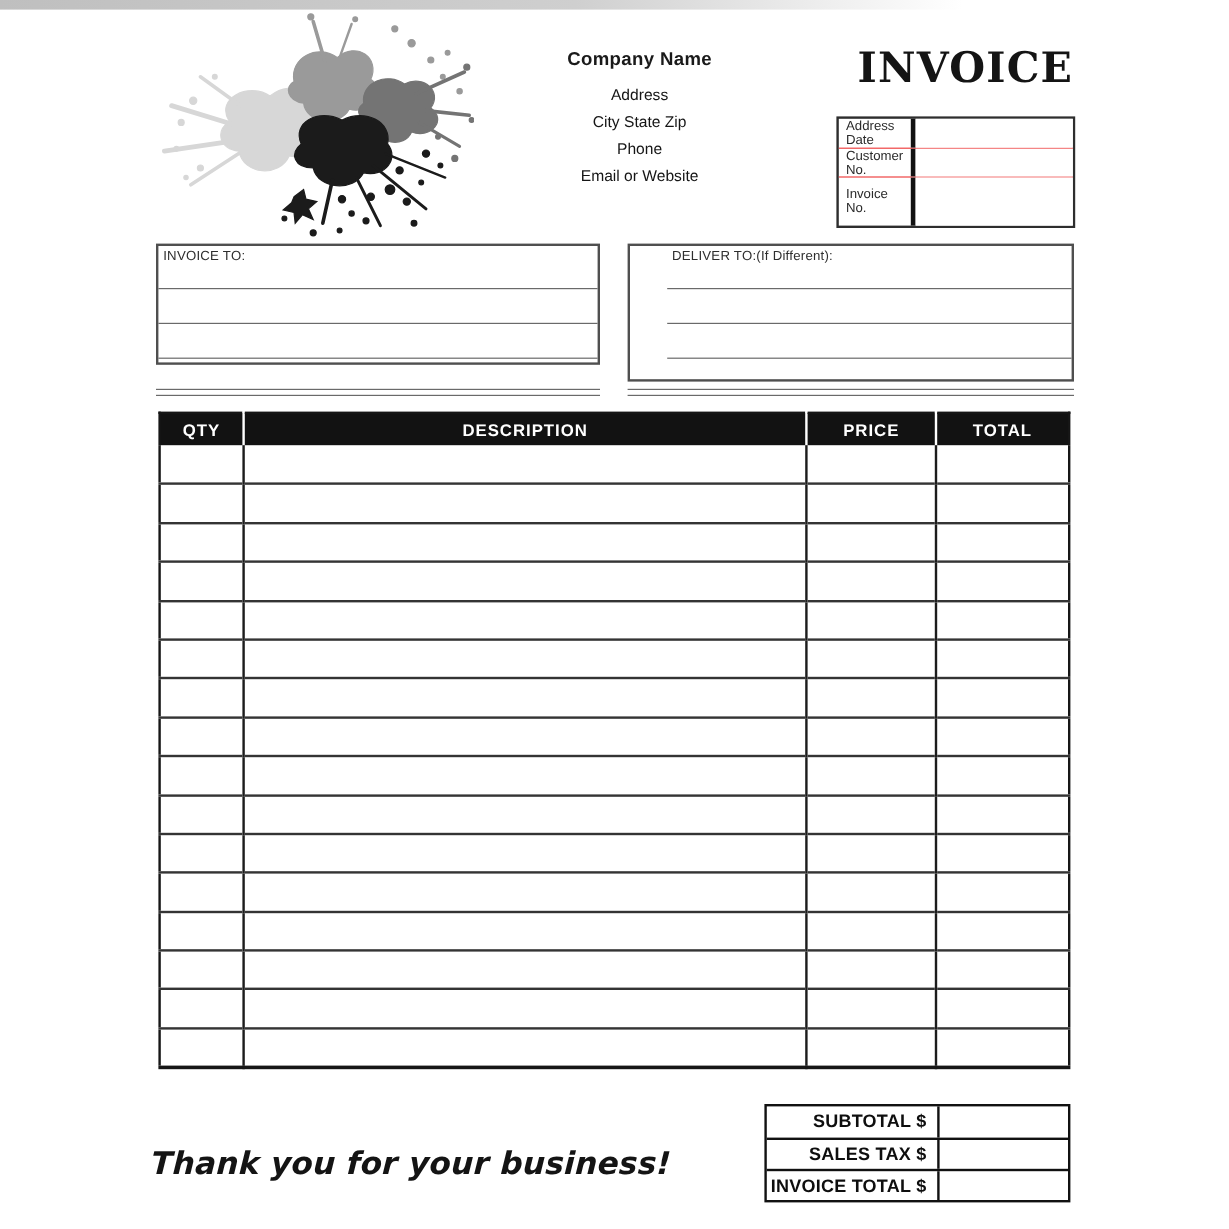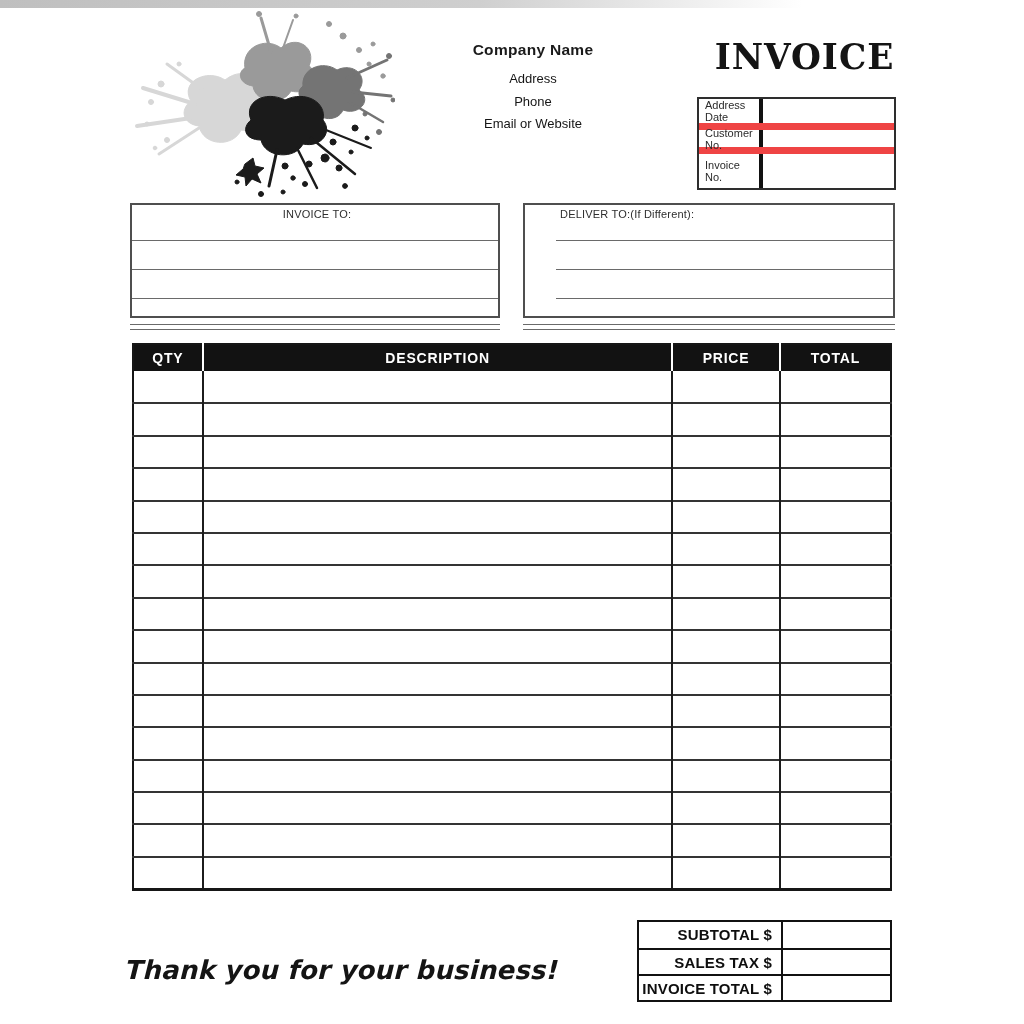--- a/index.html
+++ b/index.html
@@ -25,33 +25,33 @@
   
   .invoice-title {
     top: 36px; right: 130px;
     font-family: "DejaVu Serif", "Liberation Serif", serif;
     font-weight: bold; font-size: 35px; letter-spacing: 1px; color: #141414;
     transform: scaleX(0.98); transform-origin: right top;
   }
 
   
   .meta-box { left: 697px; top: 97px; width: 199px; height: 93px; border: 2px solid #2e2e2e; background: #fff; }
-  .meta-row { display: flex; border-top: 7px solid #ef4444; }
+  .meta-row { display: flex; border-top: 1px solid #ef4444; }
   .meta-row:first-child { border-top: none; }
   .meta-row .meta-label {
     width: 64px; font-size: 11px; color: #2b2b2b; padding-left: 6px;
     display: flex; align-items: center;
     border-right: 4px solid #111;
   }
   .meta-row .meta-value { flex: 1; background: #fff; }
   .meta-row.r1 { height: 24px; } .meta-row.r2 { height: 24px; } .meta-row.r3 { height: 41px; }
 
   
   .addr-box { border: 2px solid #4f4f4f; background: #fff; }
-  .addr-box.left { left: 130px; top: 203px; width: 370px; height: 115px; text-align: center; }
+  .addr-box.left { left: 130px; top: 203px; width: 370px; height: 101px; }
   .addr-box.right { left: 523px; top: 203px; width: 372px; height: 115px; padding-left: 31px; }
   .addr-label-row { height: 35px; padding: 3px 0 0 4px; font-size: 11px; color: #2e2e2e; letter-spacing: 0.2px; }
   .addr-line { height: 29px; border-top: 1px solid #6a6a6a; }
   .addr-line:last-child { height: 20px; }
   .addr-strip { top: 324px; height: 6px; border-top: 1.5px solid #6a6a6a; border-bottom: 1.5px solid #6a6a6a; background: #fff; }
   .addr-strip.left { left: 130px; width: 370px; }
   .addr-strip.right { left: 523px; width: 372px; }
 
   
   .items { left: 132px; top: 343px; }
@@ -154,20 +154,21 @@
         <circle cx="234" cy="132" r="2"></circle>
       <circle cx="212" cy="180" r="2.4"></circle>
         <circle cx="104" cy="176" r="2"></circle>
     </g>
   </g>
 </svg>
 
 <div class="abs company">
   <div class="company-name">Company Name</div>
   <div class="company-line">Address</div>
+  <div class="company-line">City State Zip</div>
   <div class="company-line">Phone</div>
   <div class="company-line">Email or Website</div>
 </div>
 
 <div class="abs invoice-title">INVOICE</div>
 
 <div class="abs meta-box">
   <div class="meta-row r1">
     <div class="meta-label">Address Date</div>
     <div class="meta-value"></div>

